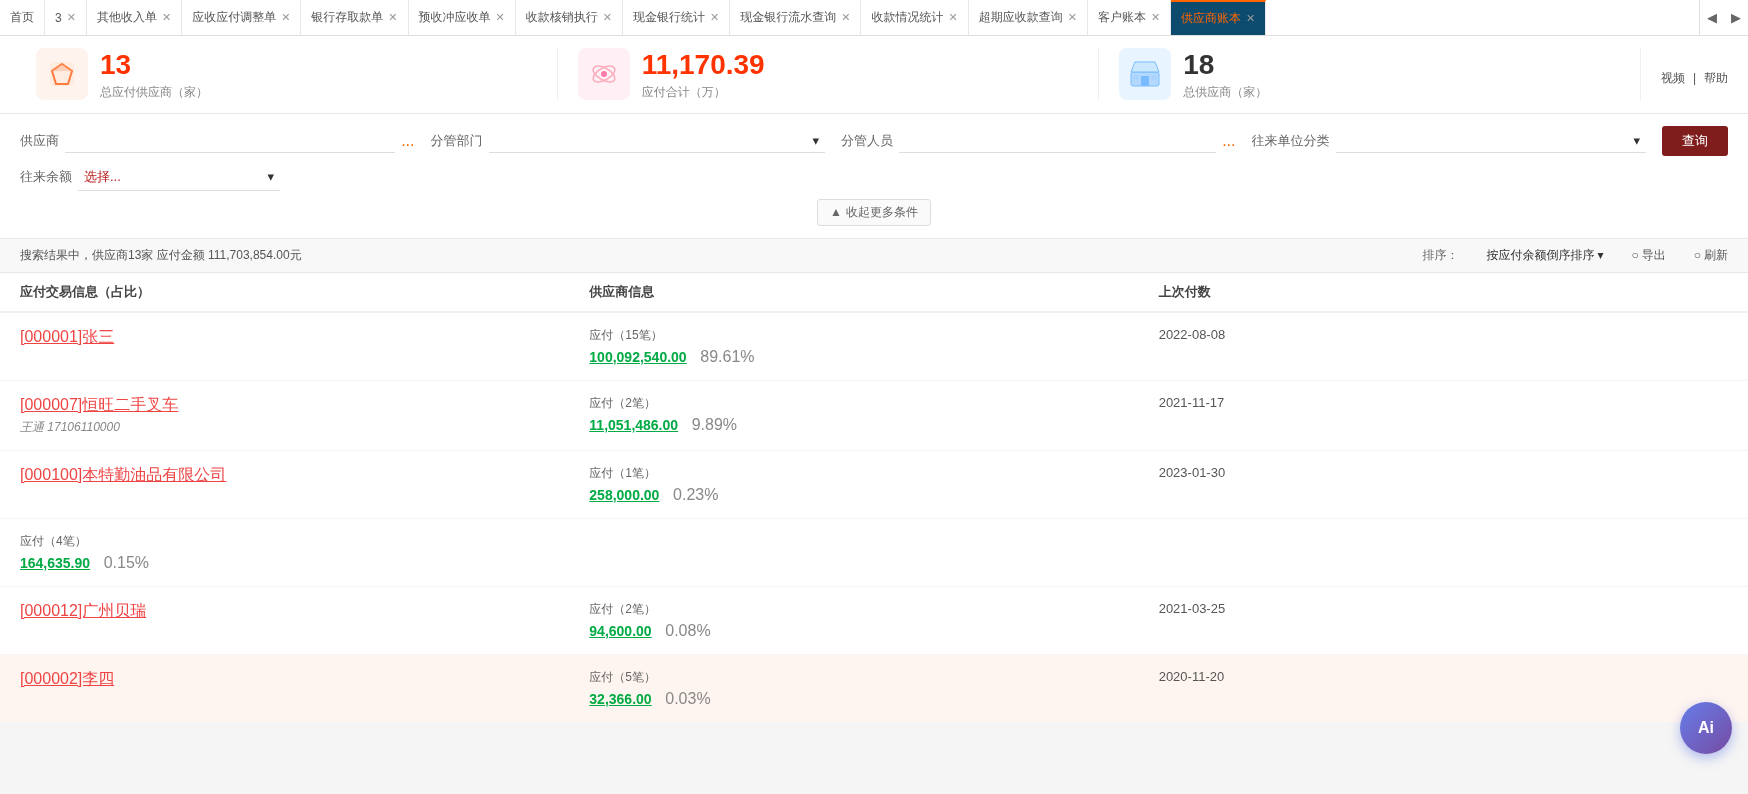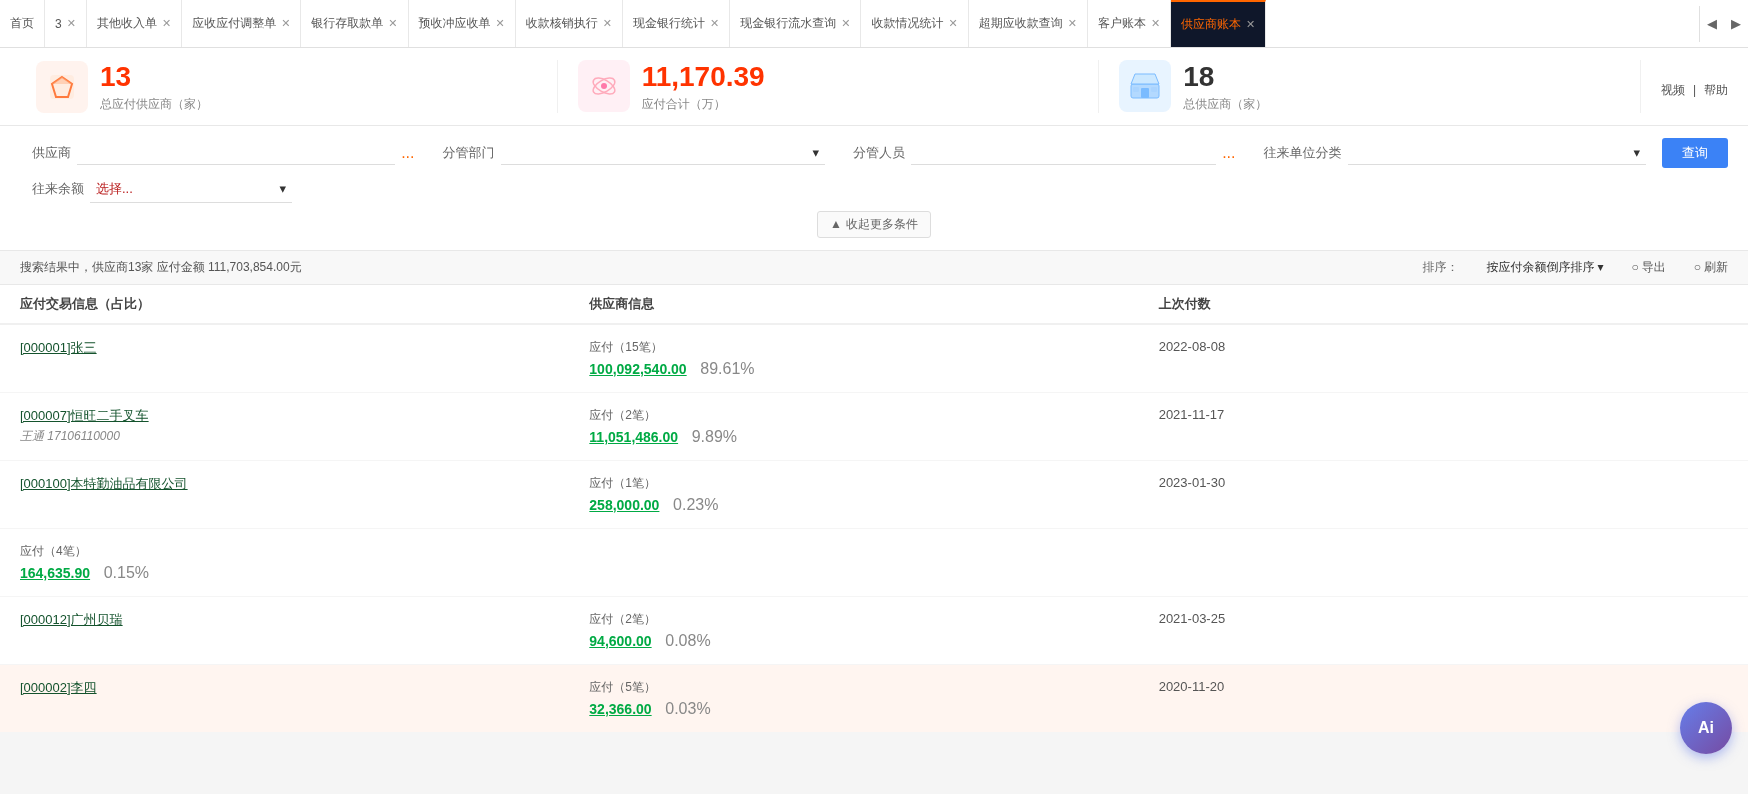--- a/index.html
+++ b/index.html
@@ -4,37 +4,37 @@
   <style>
     * { box-sizing: border-box; margin: 0; padding: 0; }
     body { font-family: 'Microsoft YaHei', Arial, sans-serif; font-size: 13px; background: #f5f5f5; color: #333; }
 
     
     .top-nav {
       display: flex;
       align-items: center;
       background: #fff;
       border-bottom: 1px solid #e0e0e0;
-      height: 48px;
+      height: 36px;
       overflow: hidden;
       text-align: center;
     }
     .nav-tab {
       display: flex;
       align-items: center;
       padding: 0 10px;
       height: 100%;
       border-right: 1px solid #e8e8e8;
       white-space: nowrap;
       cursor: pointer;
       font-size: 12px;
       color: #555;
       flex-shrink: 0;
     }
-    .nav-tab.active { background: #0f172a; color: #ff6600; border-top: 2px solid #ff6600; }
+    .nav-tab.active { background: #0c4a6e; color: #ff6600; border-top: 2px solid #ff6600; }
     .nav-tab .close-x { margin-left: 5px; color: #999; font-size: 11px; }
     .nav-arrows { display: flex; align-items: center; margin-left: auto; border-left: 1px solid #e0e0e0; }
     .nav-arrow-btn { width: 24px; height: 36px; display: flex; align-items: center; justify-content: center; cursor: pointer; color: #666; }
 
     
     .stats-bar {
       display: flex;
       background: #fff;
       border-bottom: 1px solid #e8e8e8;
       padding: 12px 20px;
@@ -42,21 +42,21 @@
       gap: 0;
     }
     .stat-item {
       display: flex;
       align-items: center;
       gap: 12px;
       flex: 1;
       border-right: 1px solid #f0f0f0;
       padding: 0 20px;
     }
-    .stat-item:first-child { padding-left: 16px; align-items: flex-end; }
+    .stat-item:first-child { padding-left: 16px; }
     .stat-item:last-child { border-right: none; }
     .stat-icon {
       width: 52px;
       height: 52px;
       border-radius: 8px;
       display: flex;
       align-items: center;
       justify-content: center;
       font-size: 24px;
       flex-shrink: 0;
@@ -89,21 +89,20 @@
       align-items: center;
       gap: 16px;
       margin-bottom: 8px;
     }
     .filter-row:last-child { margin-bottom: 0; }
     .filter-item {
       display: flex;
       align-items: center;
       gap: 6px;
       flex: 1;
-      margin-left: 12px;
     }
     .filter-label { color: #666; font-size: 13px; white-space: nowrap; }
     .filter-input {
       flex: 1;
       border: none;
       border-bottom: 1px solid #ddd;
       outline: none;
       padding: 4px 6px;
       font-size: 13px;
       color: #333;
@@ -115,21 +114,21 @@
       align-items: center;
       flex: 1;
       border-bottom: 1px solid #ddd;
       padding: 4px 6px;
       cursor: pointer;
       justify-content: space-between;
     }
     .filter-select-text { color: #b91c1c; font-size: 13px; }
     .filter-dots { color: #ff6600; font-size: 16px; cursor: pointer; }
     .search-btn {
-      background: #3b82f6;
+      background: #7f1d1d;
       color: #fff;
       border: none;
       padding: 6px 20px;
       border-radius: 3px;
       cursor: pointer;
       font-size: 13px;
       white-space: nowrap;
     }
     .collapse-btn {
       display: flex;
@@ -191,21 +190,21 @@
       font-size: 13px;
     }
     .table-row {
       display: grid;
       grid-template-columns: 1fr 1fr 1fr;
       padding: 14px 20px;
       border-bottom: 1px solid #f5f5f5;
       align-items: start;
     }
     .table-row.highlighted { background: #fff5f0; }
-    .supplier-link { color: #14532d; text-decoration: underline; cursor: pointer; font-size: 13px; }
+    .supplier-link { color: #ef4444; text-decoration: underline; cursor: pointer; font-size: 16px; }
     .supplier-contact { color: #888; font-size: 12px; margin-top: 3px; font-style: italic; }
     .payable-label { color: #666; font-size: 12px; }
     .payable-amount { color: #00aa44; font-size: 14px; font-weight: bold; text-decoration: underline; cursor: pointer; margin-top: 2px; }
     .payable-pct { color: #888; font-size: 16px; margin-top: 4px; margin-left: 10px; display: inline-block; }
     .last-pay-date { color: #555; font-size: 13px; }
 
     
     ::-webkit-scrollbar { width: 6px; }
     ::-webkit-scrollbar-track { background: #f1f1f1; }
     ::-webkit-scrollbar-thumb { background: #ccc; border-radius: 3px; }

